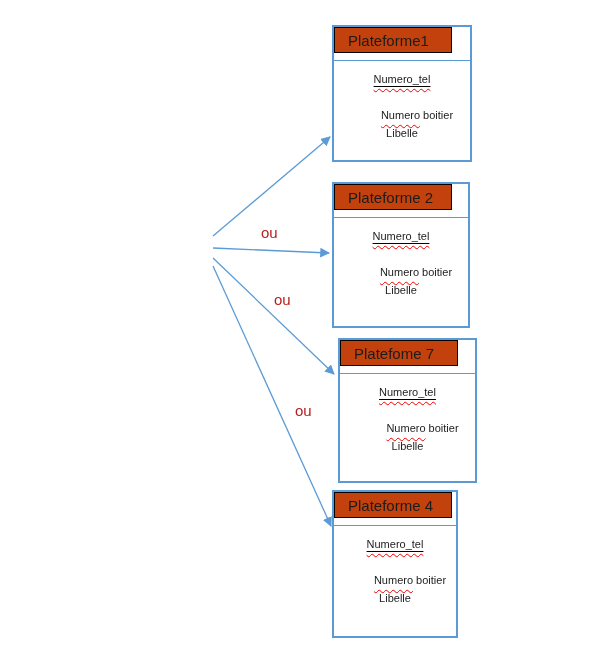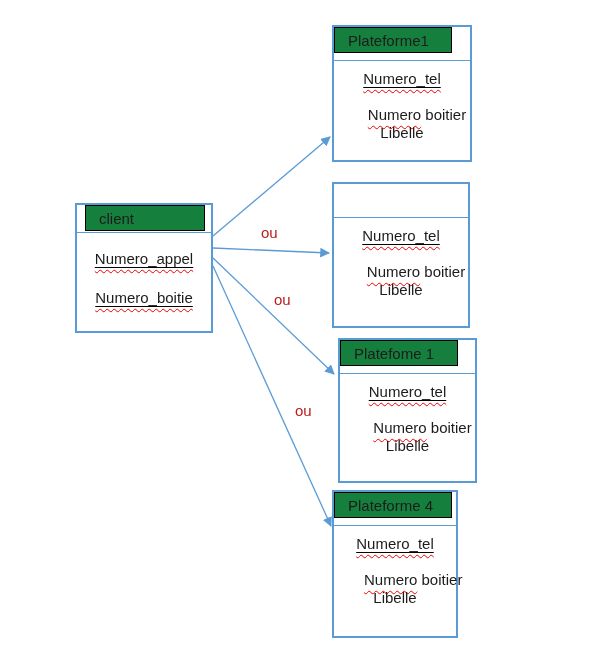--- a/index.html
+++ b/index.html
@@ -18,36 +18,36 @@
   .entity {
     position: absolute;
     border: 2px solid var(--box-border, #5b9bd5);
     background: #fff;
     box-sizing: border-box;
     z-index: 2;
   }
   .entity-title {
     position: absolute;
     border: 1.5px solid var(--title-border, #000);
-    background: #15803d;
+    background: #c2410c;
     box-sizing: border-box;
     display: flex; align-items: center;
     padding-left: 13px;
     font-size: 15px;
     white-space: nowrap;
   }
   .divider {
     position: absolute; left: 0; right: 0; height: 0;
     border-top: 1.5px solid var(--box-border, #5b9bd5);
   }
   .row {
     position: absolute; left: 0; right: 0;
     height: 20px; line-height: 20px;
     text-align: center;
-    font-size: 15px;
+    font-size: 11px;
     white-space: nowrap;
   }
   
   .u {
     text-decoration-line: underline;
     text-decoration-color: #000;
     text-decoration-thickness: 1px;
     text-underline-offset: 3px;
   }
   
@@ -98,65 +98,56 @@
       <marker id="ah" viewBox="0 0 10 10" refX="9" refY="5" markerWidth="7.5" markerHeight="7.5" orient="auto-start-reverse">
         <path d="M0,0 L10,5 L0,10 z" class="arrow-head"></path>
       </marker>
     </defs>
     <line class="arrow-line" x1="213" y1="236" x2="330" y2="137" marker-end="url(#ah)"></line>
     <line class="arrow-line" x1="213" y1="248" x2="329" y2="253" marker-end="url(#ah)"></line>
     <line class="arrow-line" x1="213" y1="258" x2="334" y2="374" marker-end="url(#ah)"></line>
     <line class="arrow-line" x1="213" y1="266" x2="331" y2="526" marker-end="url(#ah)"></line>
   </svg>
 
-  <div class="entity client-box">
-    <div class="entity-title">
-      <span>client</span>
-    </div>
-    <div class="divider"></div>
-    <div class="row row-1">
-      <span class="u"><span class="sq">Numero_appel</span></span>
-    </div>
-    <div class="row row-2">
-      <span class="u"><span class="sq">Numero_boitie</span></span>
-    </div>
-  </div>
 
   <div class="entity pbox p1">
     <div class="entity-title">
       <span>Plateforme1</span>
     </div>
     <div class="divider"></div>
     <div class="row row-1">
       <span class="u"><span class="sq">Numero_tel</span></span>
     </div>
     <div class="row row-2">
       <span class="sq">Numero</span><span> boitier</span>
     </div>
     <div class="row row-3">
       <span>Libelle</span>
     </div>
   </div>
 
   <div class="entity pbox p2">
+    <div class="entity-title">
+      <span>Plateforme 2</span>
+    </div>
     <div class="divider"></div>
     <div class="row row-1">
       <span class="u"><span class="sq">Numero_tel</span></span>
     </div>
     <div class="row row-2">
       <span class="sq">Numero</span><span> boitier</span>
     </div>
     <div class="row row-3">
       <span>Libelle</span>
     </div>
   </div>
 
   <div class="entity pbox p3">
     <div class="entity-title">
-      <span>Platefome 1</span>
+      <span>Platefome 7</span>
     </div>
     <div class="divider"></div>
     <div class="row row-1">
       <span class="u"><span class="sq">Numero_tel</span></span>
     </div>
     <div class="row row-2">
       <span class="sq">Numero</span><span> boitier</span>
     </div>
     <div class="row row-3">
       <span>Libelle</span>

